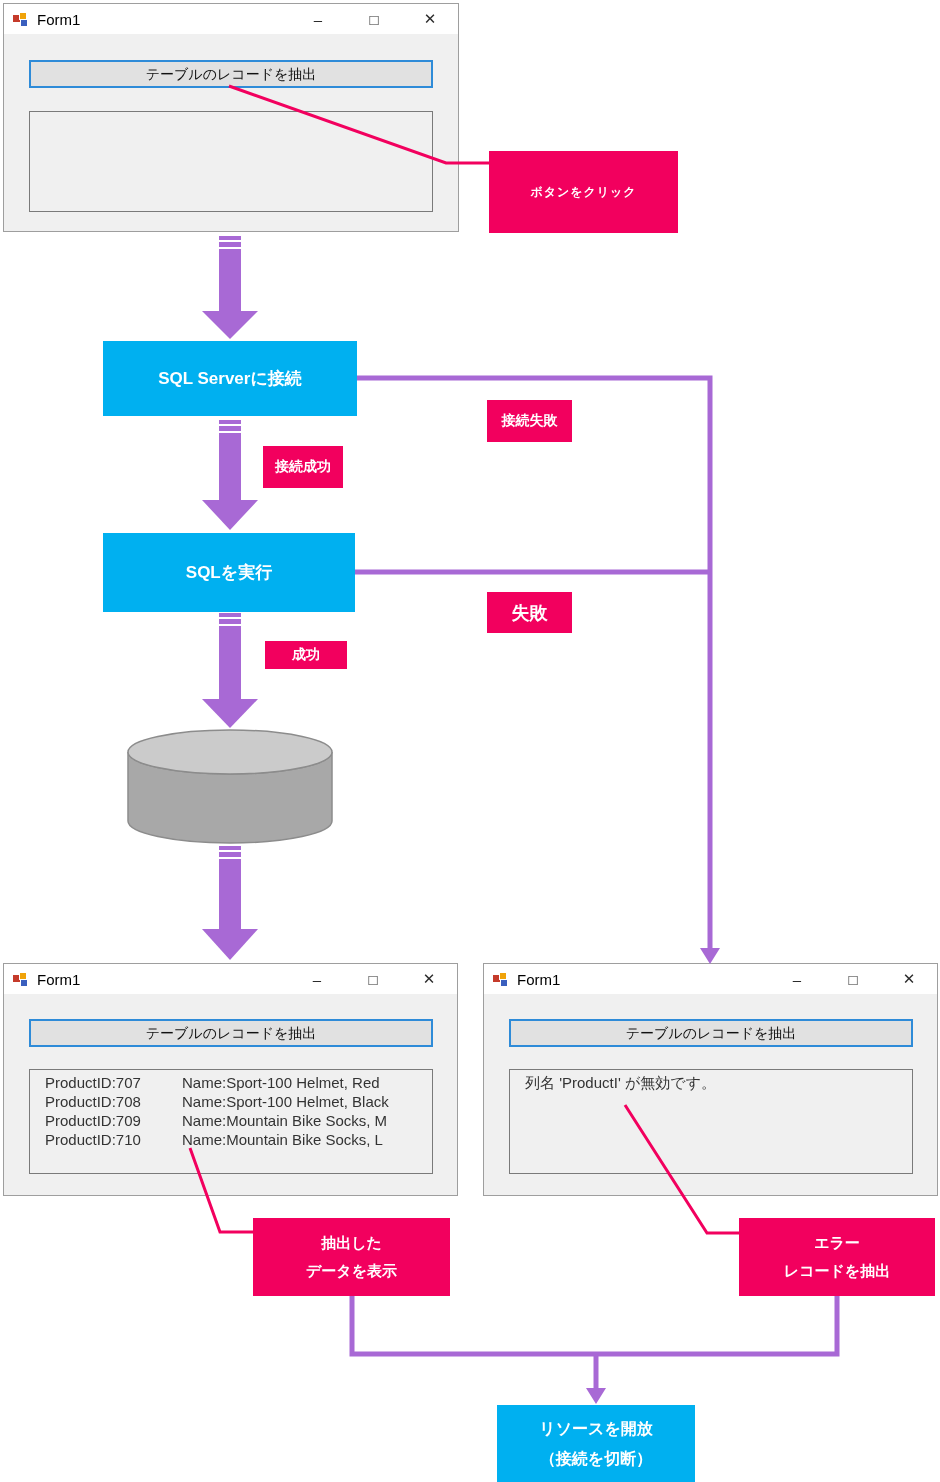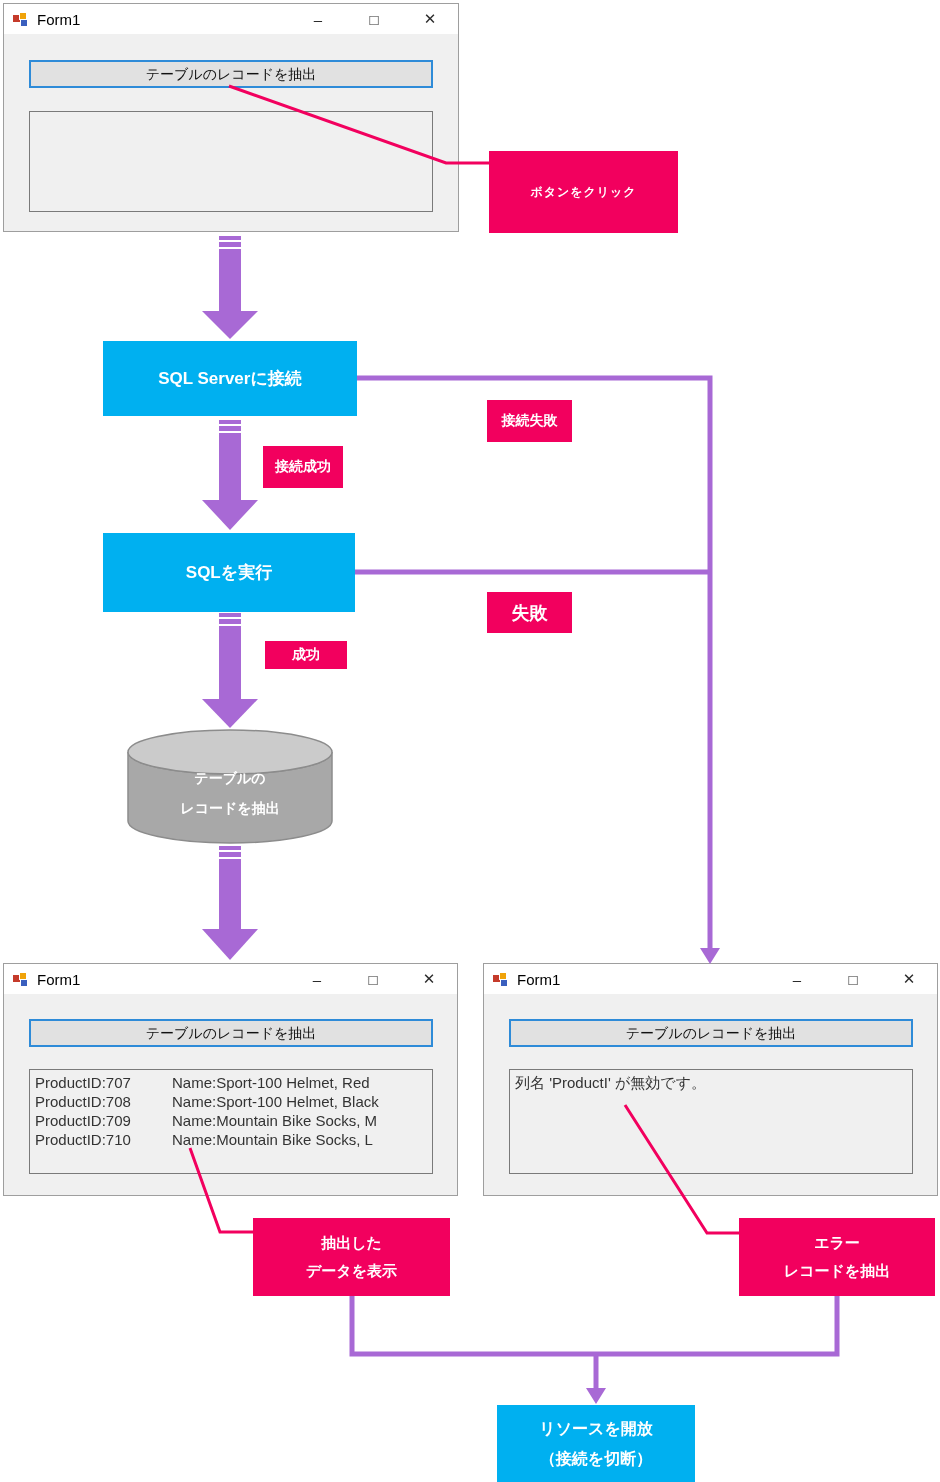--- a/index.html
+++ b/index.html
@@ -12,21 +12,21 @@
   .form-icon { position:relative; width:16px; height:16px; margin-left:9px; flex:0 0 16px; }
   .form-icon .sq-red    { position:absolute; left:0;  top:4px; width:7px; height:7px; background:#C53B2B; }
   .form-icon .sq-yellow { position:absolute; left:6px; top:1px; width:8px; height:8px; background:#F0A30A; border:1px solid #fff; }
   .form-icon .sq-blue   { position:absolute; left:7px; top:8px; width:8px; height:8px; background:#3A5FBE; border:1px solid #fff; }
   .title-text { margin-left:8px; font-size:15px; color:#000; }
   .win-btns { position:absolute; right:0; top:0; height:30px; width:168px; display:flex; }
   .win-btns span { flex:1; display:flex; align-items:center; justify-content:center; color:#2b2b2b; font-size:15px; cursor:default; }
   .win-btn-max { font-size:13px; }
   .form-button { position:absolute; background:#E1E1E1; border:2px solid #2E8BD8; color:#111;
                  font-size:14px; text-align:center; line-height:23px; font-family:inherit; }
-  .listbox { position:absolute; background:#F0F0F0; border:1px solid #7A7A7A; padding:3px 5px;
+  .listbox { position:absolute; background:#F0F0F0; border:1px solid #7A7A7A; padding:3px 15px;
              font-size:15px; color:#333; line-height:19px; overflow:hidden; }
   .list-row { display:flex; }
   .list-row .cell-id { width:137px; flex:0 0 137px; }
 
   
   .step { position:absolute; background:#00B0F0; color:#fff; font-weight:bold; display:flex;
           flex-direction:column; align-items:center; justify-content:center; text-align:center; z-index:10; }
   .callout { position:absolute; background:#F2005E; color:#fff; font-weight:bold; display:flex;
              flex-direction:column; align-items:center; justify-content:center; text-align:center; z-index:10; }
   .db-label { position:absolute; color:#fff; font-weight:bold; text-align:center; z-index:10; pointer-events:none; }
@@ -166,24 +166,20 @@
   </svg>
 
   <div class="step" style="left:103px; top:341px; width:254px; height:75px; font-size:17px;">
     <span>SQL Serverに接続</span>
   </div>
 
   <div class="step" style="left:103px; top:533px; width:252px; height:79px; font-size:17px;">
     <span>SQLを実行</span>
   </div>
 
-  <div class="db-label" style="left:128px; top:763px; width:204px; font-size:14px; line-height:30px;">
-    <div>テーブルの</div>
-    <div>レコードを抽出</div>
-  </div>
 
   <div class="step" style="left:497px; top:1405px; width:198px; height:77px; font-size:16px; line-height:30px;">
     <div>リソースを開放</div>
     <div>（接続を切断）</div>
   </div>
 
   <div class="callout" style="left:489px; top:151px; width:189px; height:82px; font-size:12px; letter-spacing:1px;">
     <span>ボタンをクリック</span>
   </div>
 

